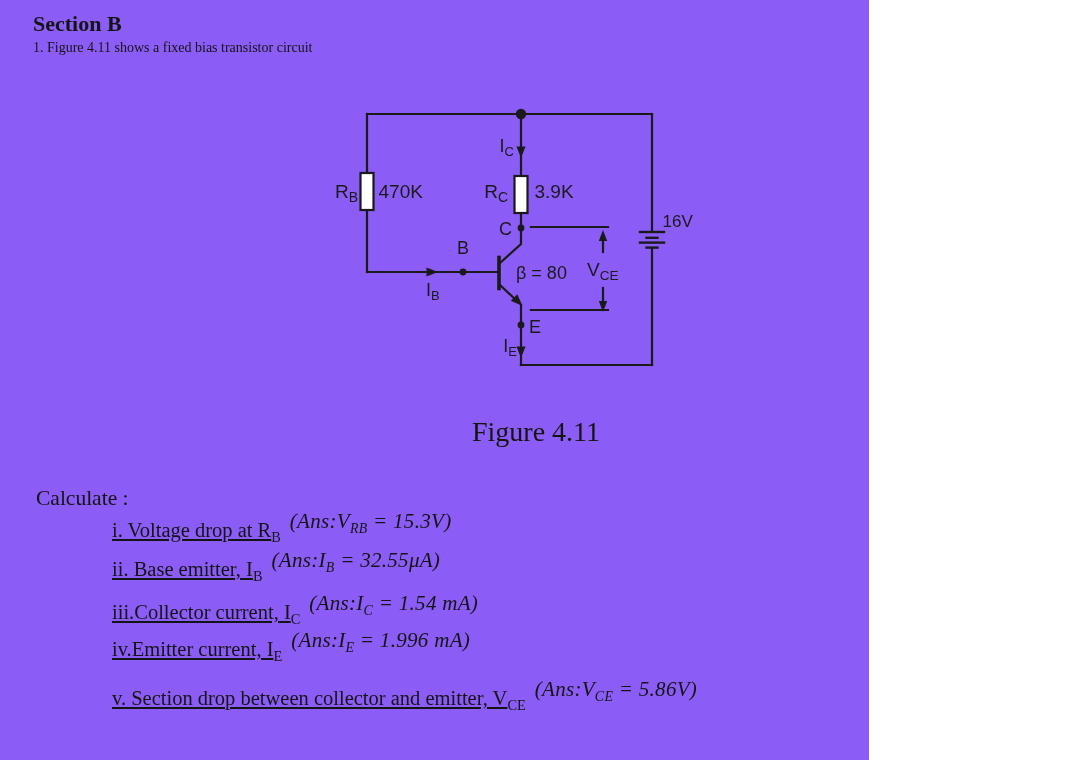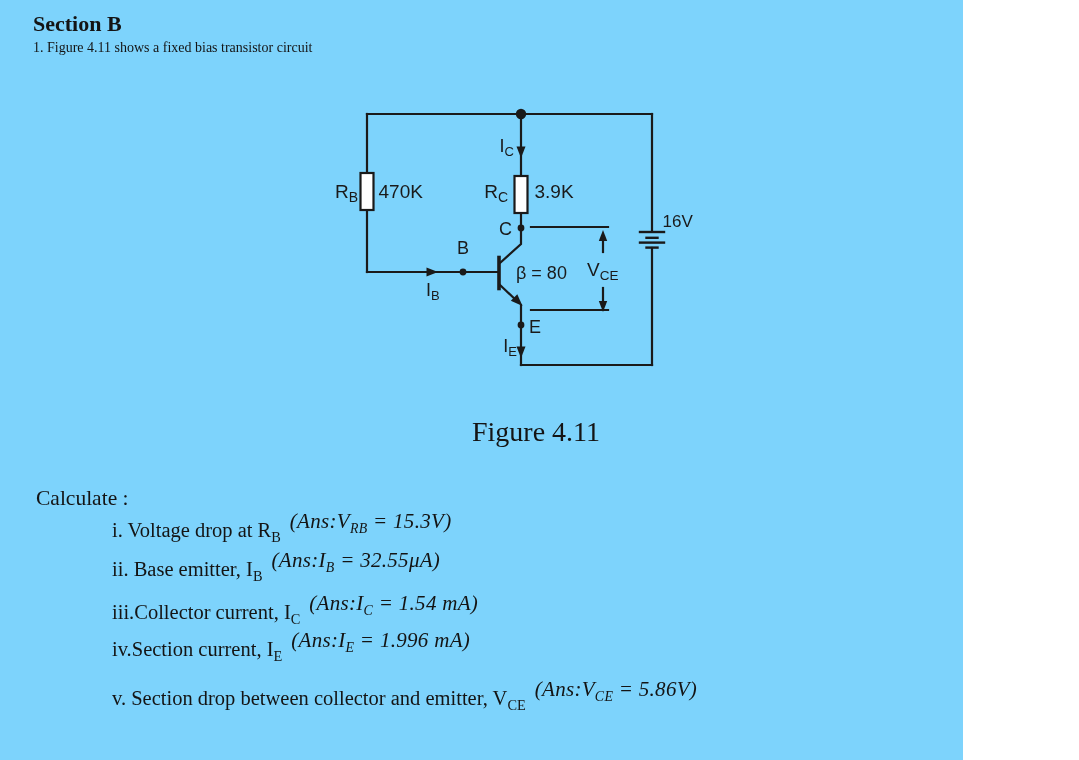--- a/index.html
+++ b/index.html
@@ -1,25 +1,25 @@
 <!DOCTYPE html>
 <html><head>
 <meta charset="utf-8">
 <style>
   html,body { margin:0; padding:0; background:#ffffff; }
   .page {
-    position:relative; width:963px; height:760px; background:#7dd3fc;
+    position:relative; width:869px; height:760px; background:#8b5cf6;
     font-family:"Liberation Serif", serif; color:#141414; overflow:hidden;
   }
   .section-title { position:absolute; left:33px; top:11px; font-size:22px; font-weight:bold; }
   .intro        { position:absolute; left:33px; top:40px; font-size:14px; }
   .circuit-wrap { position:absolute; left:320px; top:95px; width:395px; height:295px; }
   .fig-caption  { position:absolute; left:472px; top:416px; font-size:28px; }
   .calculate    { position:absolute; left:36px;  top:466px; font-size:21.5px;margin-top:20px; }
-  .q-line { position:absolute; left:112px; font-size:20.5px; white-space:nowrap; }
+  .q-line { position:absolute; left:112px; font-size:20.5px; white-space:nowrap;text-decoration:underline; }
   .q-main sub { font-size:70%; line-height:0; }
   .q-ans {
     display:inline-block; font-style:italic; font-size:21px;
     margin-left:9px; transform:translateY(-9px); letter-spacing:0.3px;
   }
   .q-ans sub { font-size:66%; line-height:0; }
   svg text { font-family:"Liberation Sans", sans-serif; fill:#1a1a1a; }
 </style>
 </head>
 <body>
@@ -92,18 +92,18 @@
   <div class="fig-caption">Figure 4.11</div>
   <div class="calculate">Calculate :</div>
 
   <div>
     <div class="q-line" style="top:518px"><span class="q-main"><span>i.  Voltage drop at R</span><sub>B</sub></span><span class="q-ans"><span>(Ans:V</span><sub>RB</sub><span> = 15.3V)</span></span></div>
 
     <div class="q-line" style="top:557px"><span class="q-main"><span>ii. Base emitter, I</span><sub>B</sub></span><span class="q-ans"><span>(Ans:I</span><sub>B</sub><span> = 32.55μA)</span></span></div>
 
     <div class="q-line" style="top:600px"><span class="q-main"><span>iii.Collector current, I</span><sub>C</sub></span><span class="q-ans"><span>(Ans:I</span><sub>C</sub><span> = 1.54 mA)</span></span></div>
 
-    <div class="q-line" style="top:637px"><span class="q-main"><span>iv.Section current,  I</span><sub>E</sub></span><span class="q-ans"><span>(Ans:I</span><sub>E</sub><span> = 1.996 mA)</span></span></div>
+    <div class="q-line" style="top:637px"><span class="q-main"><span>iv.Emitter current,  I</span><sub>E</sub></span><span class="q-ans"><span>(Ans:I</span><sub>E</sub><span> = 1.996 mA)</span></span></div>
 
     <div class="q-line" style="top:686px"><span class="q-main"><span>v. Section drop between collector and emitter,  V</span><sub>CE</sub></span><span class="q-ans"><span>(Ans:V</span><sub>CE</sub><span> = 5.86V)</span></span></div>
   </div>
 
 </div>
 
 </body></html>

